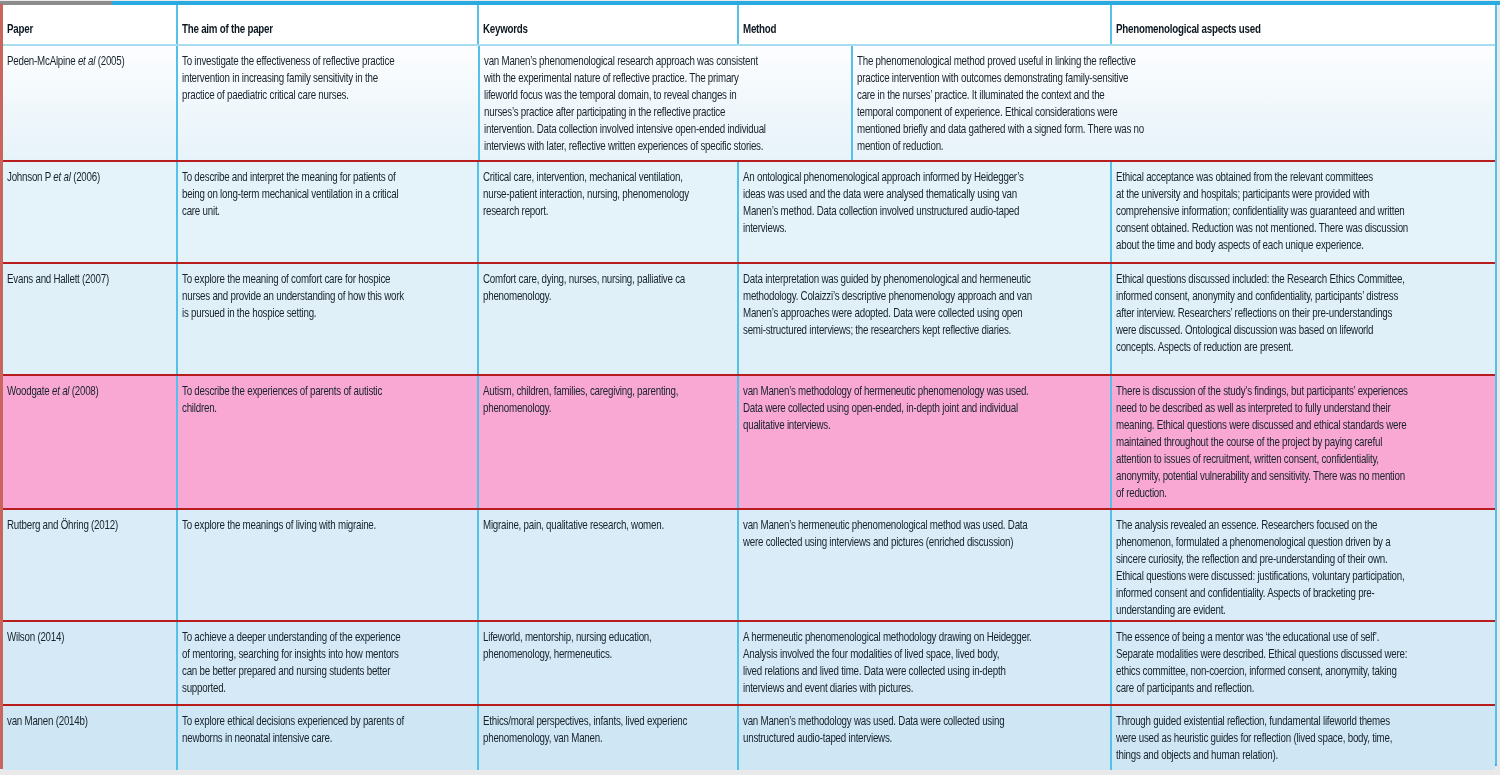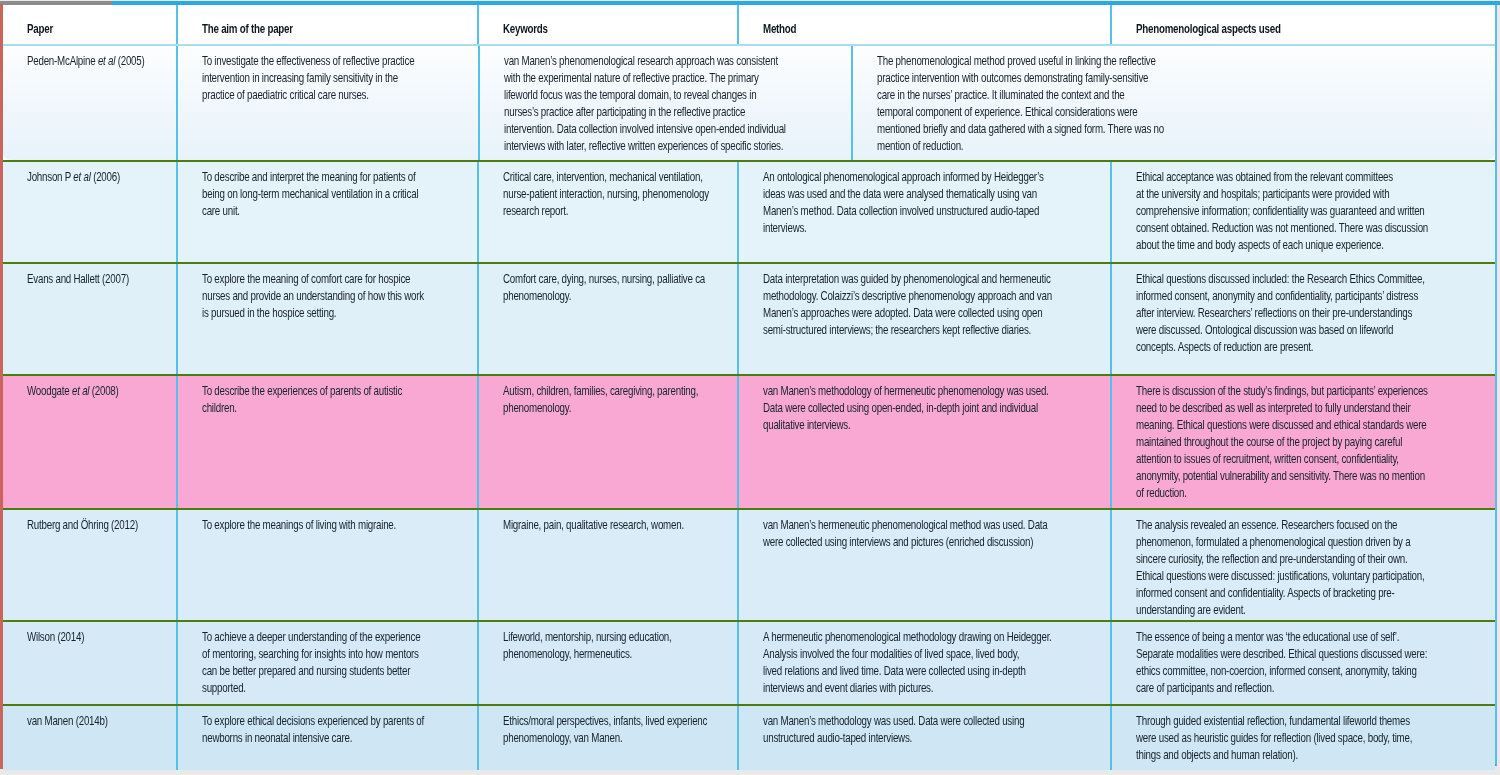--- a/index.html
+++ b/index.html
@@ -15,31 +15,31 @@
   .top-bar .gray-seg { position:absolute; left:0; top:0; height:4px; width:112px; background:#8c8c8c; }
   .table {
     position:absolute; left:3px; top:5px; width:1494px; height:761px;
     background:#ffffff;
     border-right:2px solid #55c1e9;
     border-bottom:3px solid #29abe2;
     box-sizing:border-box;
   }
   .row { display:flex; width:100%; box-sizing:border-box; }
   .row.header { height:41px; background:#ffffff; border-bottom:2px solid #a9dcf1; }
-  .row.data { border-top:2px solid #4d7c0f; }
-  .row.r1 { height:114px; border-top:none; background:linear-gradient(180deg,#fdfeff 0%,#f2f8fc 45%,#e7f3fa 100%);border-radius:8px; }
+  .row.data { border-top:2px solid #b91c1c; }
+  .row.r1 { height:114px; border-top:none; background:linear-gradient(180deg,#fdfeff 0%,#f2f8fc 45%,#e7f3fa 100%); }
   .row.r2 { height:102px; background:#e4f2fa; }
   .row.r3 { height:112px; background:#e0f0f9; }
   .row.r4 { height:134px; background:#f9a8d4; }
   .row.r5 { height:112px; background:#d9ecf7;justify-content:flex-end; }
   .row.r6 { height:84px;  background:#d5eaf6;justify-content:center; }
   .row.r7 { height:66px;  background:#cfe7f4; }
   .cell {
     box-sizing:border-box;
-    padding:6px 8px 0 24px;
+    padding:6px 8px 0 4px;
     overflow:hidden;
     border-right:2px solid #55c1e9;
   }
   .row.header .cell { padding-top:15px; }
   .c-paper   { width:175px; }
   .c-aim     { width:302px; }
   .c-keyword { width:260px; }
   .c-method  { width:373px; }
   .c-aspects { width:384px; border-right:none; }
   .tx {

